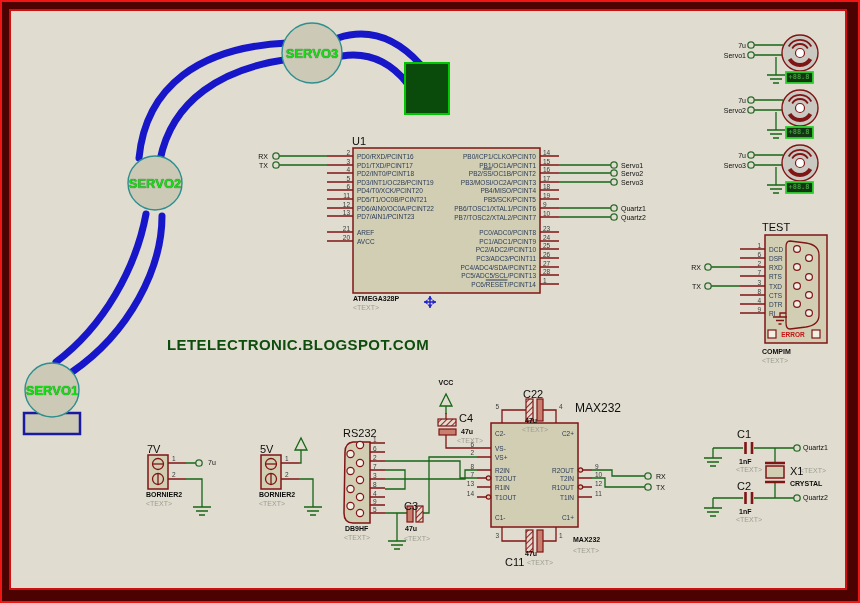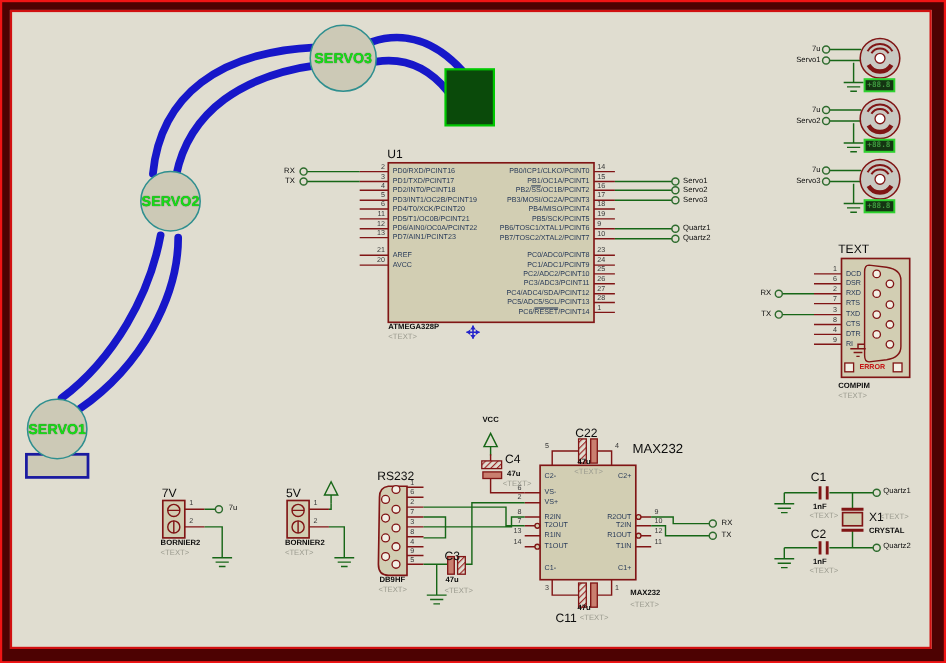--- a/index.html
+++ b/index.html
@@ -227,20 +227,21 @@
  <path class="plate" d="M745.5 442V454M752 442V454M745.5 492V504M752 492V504"></path>
  <path class="plate" d="M765 463H785M765 482H785"></path>
  <rect class="box" x="766" y="466" width="18" height="12"></rect>
  <use href="#gnd" x="713" y="458"></use>
         <use href="#gnd" x="713" y="508"></use>
  <circle class="termc" cx="797" cy="448" r="3.2"></circle>
         <circle class="termc" cx="797" cy="498" r="3.2"></circle>
 </g>
 </svg>
 
+<span class="t banner" style="left:167px;top:344px">LETELECTRONIC.BLOGSPOT.COM</span>
 
 <span class="t c servo-name" style="left:52px;top:390px">SERVO1</span>
 <span class="t c servo-name" style="left:155px;top:183px">SERVO2</span>
 <span class="t c servo-name" style="left:312px;top:53px">SERVO3</span>
 
 <span class="t ref" style="left:352px;top:141px">U1</span>
 <span class="t val" style="left:353px;top:298px">ATMEGA328P</span>
 <span class="t ph" style="left:353px;top:307px">&lt;TEXT&gt;</span>
 <span class="t term r" style="left:268px;top:156px">RX</span>
 <span class="t term r" style="left:268px;top:165px">TX</span>
@@ -303,21 +304,21 @@
 <span class="t term r" style="left:746px;top:45px">7u</span>
 <span class="t term r" style="left:746px;top:55px">Servo1</span>
 <span class="t c disp" style="left:799px;top:77px">+88.8</span>
 <span class="t term r" style="left:746px;top:100px">7u</span>
 <span class="t term r" style="left:746px;top:110px">Servo2</span>
 <span class="t c disp" style="left:799px;top:132px">+88.8</span>
 <span class="t term r" style="left:746px;top:155px">7u</span>
 <span class="t term r" style="left:746px;top:165px">Servo3</span>
 <span class="t c disp" style="left:799px;top:187px">+88.8</span>
 
-<span class="t ref" style="left:762px;top:227px">TEXT</span>
+<span class="t ref" style="left:762px;top:227px">TEST</span>
 <span class="t num r" style="left:761px;top:245px">1</span>
 <span class="t num r" style="left:761px;top:254px">6</span>
 <span class="t num r" style="left:761px;top:263px">2</span>
 <span class="t num r" style="left:761px;top:272px">7</span>
 <span class="t num r" style="left:761px;top:282px">3</span>
 <span class="t num r" style="left:761px;top:291px">8</span>
 <span class="t num r" style="left:761px;top:300px">4</span>
 <span class="t num r" style="left:761px;top:309px">9</span>
 <span class="t pn" style="left:769px;top:249px">DCD</span>
 <span class="t pn" style="left:769px;top:258px">DSR</span>

